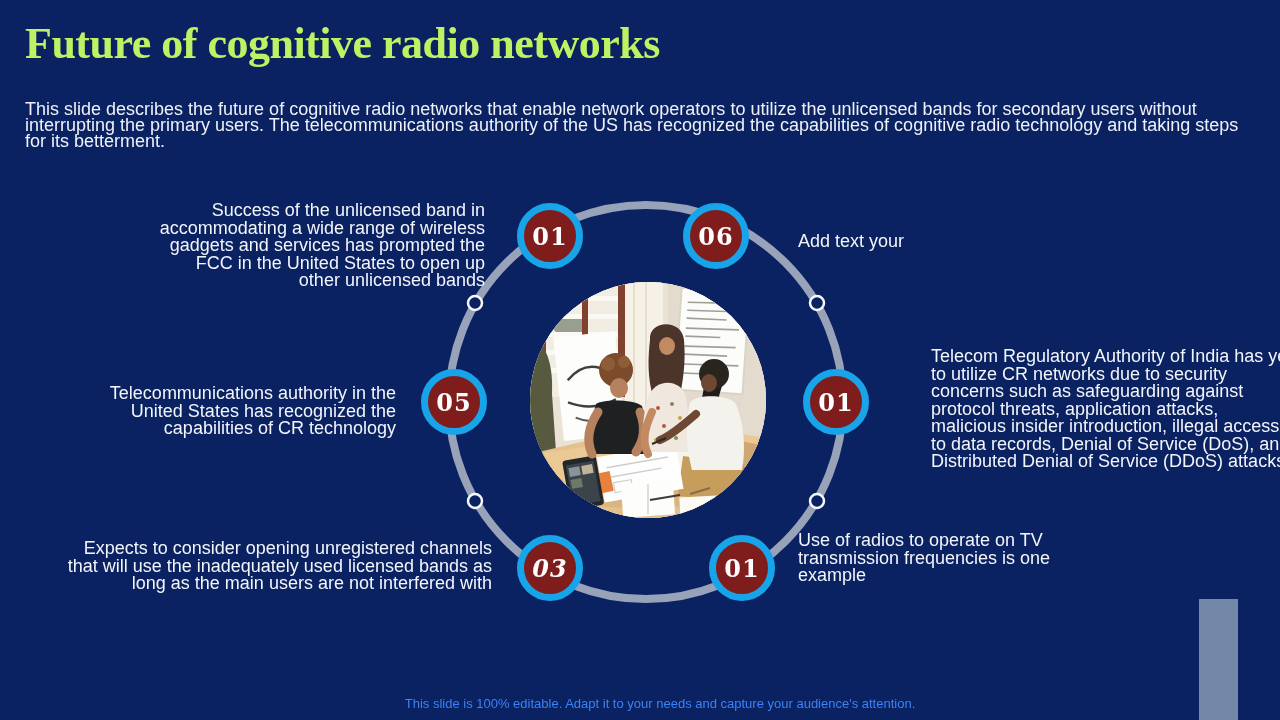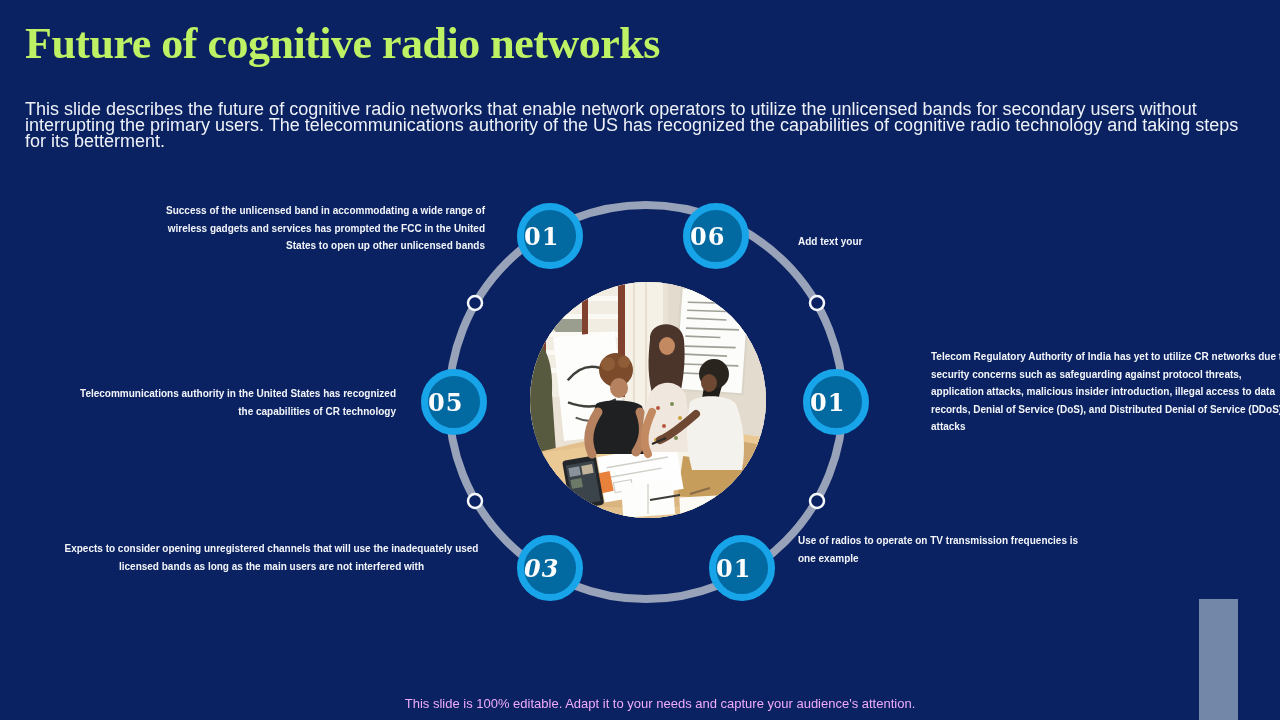--- a/index.html
+++ b/index.html
@@ -19,55 +19,55 @@
     font-family:"Liberation Serif","DejaVu Serif",serif;
     font-weight:600; font-size:44px; letter-spacing:-0.5px;
     color:#bef264;
   }
   .description {
     left:25px; top:81px; width:1238px;
     font-size:18px; line-height:16px; color:#eef1f7;margin-top:20px;
   }
   .footer {
     left:0; right:0; top:696px; text-align:center;
-    font-size:13px; color:#f0abfc;margin-left:40px;
+    font-size:13px; color:#3b82f6;margin-left:40px;
   }
   .sidebar-accent {
     left:1199px; top:599px; width:39px; height:121px;
     background:#7387a9;
   }
 
   svg.ring-layer { left:0; top:0; width:1280px; height:720px; pointer-events:none; }
 
   .center-photo {
     left:530px; top:282px; width:236px; height:236px;
     border-radius:50%; overflow:hidden; background:#e9e2d5;
   }
 
   .node {
     width:66px; height:66px; border-radius:50%;
-    border:7px solid #18a4e9; background:#0369a1;
-    display:flex; align-items:center; 
+    border:7px solid #18a4e9; background:#7f1d1d;
+    display:flex; align-items:center; justify-content:center;
   }
   .node span {
     font-family:"DejaVu Serif","Liberation Serif",serif;
     font-weight:700; font-size:24px; color:#fdfdfd; letter-spacing:1px;
   }
   .node-01 { left:517px; top:203px; }
   .node-06 { left:683px; top:203px; }
   .node-02 { left:421px; top:369px; }
   .node-05 { left:803px; top:369px; }
   .node-03 { left:517px; top:535px;font-style:italic; }
   .node-04 { left:709px; top:535px; }
 
-  .ntext { font-size:10px; line-height:17.5px; color:#f3f5f9;font-weight:bold; }
+  .ntext { font-size:18px; line-height:17.5px; color:#f3f5f9; }
   .t-right { text-align:right; }
   .text-01 { left:155px; top:202px; width:330px; }
   .text-02 { left:66px;  top:385px; width:330px;text-align:right; }
-  .text-03 { left:51px;  top:540px; width:441px;text-align:center; }
+  .text-03 { left:51px;  top:540px; width:441px; }
   .text-04 { left:798px; top:532px; width:300px; }
   .text-05 { left:931px; top:348px; width:365px; }
   .text-06 { left:798px; top:233px; width:200px; }
 </style>
 </head>
 <body>
 
 <h1 class="abs title">Future of cognitive radio networks</h1>
 <p class="abs description">This slide describes the future of cognitive radio networks that enable network operators to utilize the unlicensed bands for secondary users without interrupting the primary users. The telecommunications authority of the US has recognized the capabilities of cognitive radio technology and taking steps for its betterment.</p>
 

